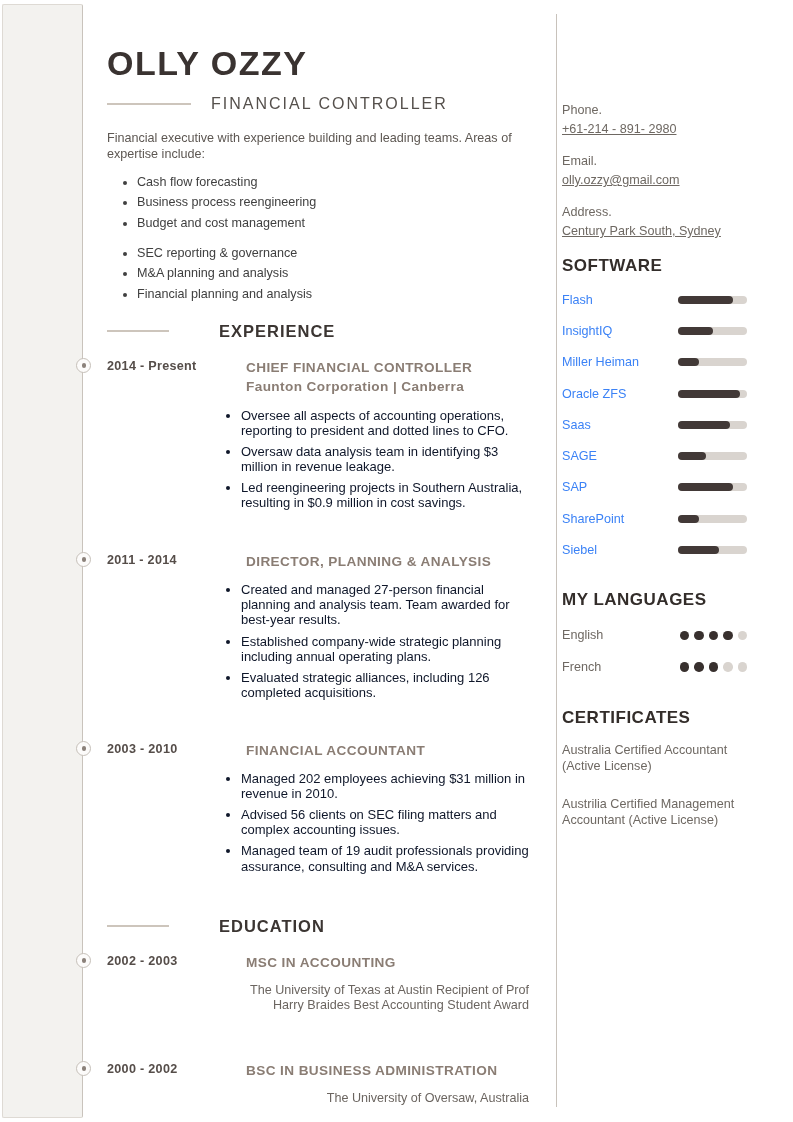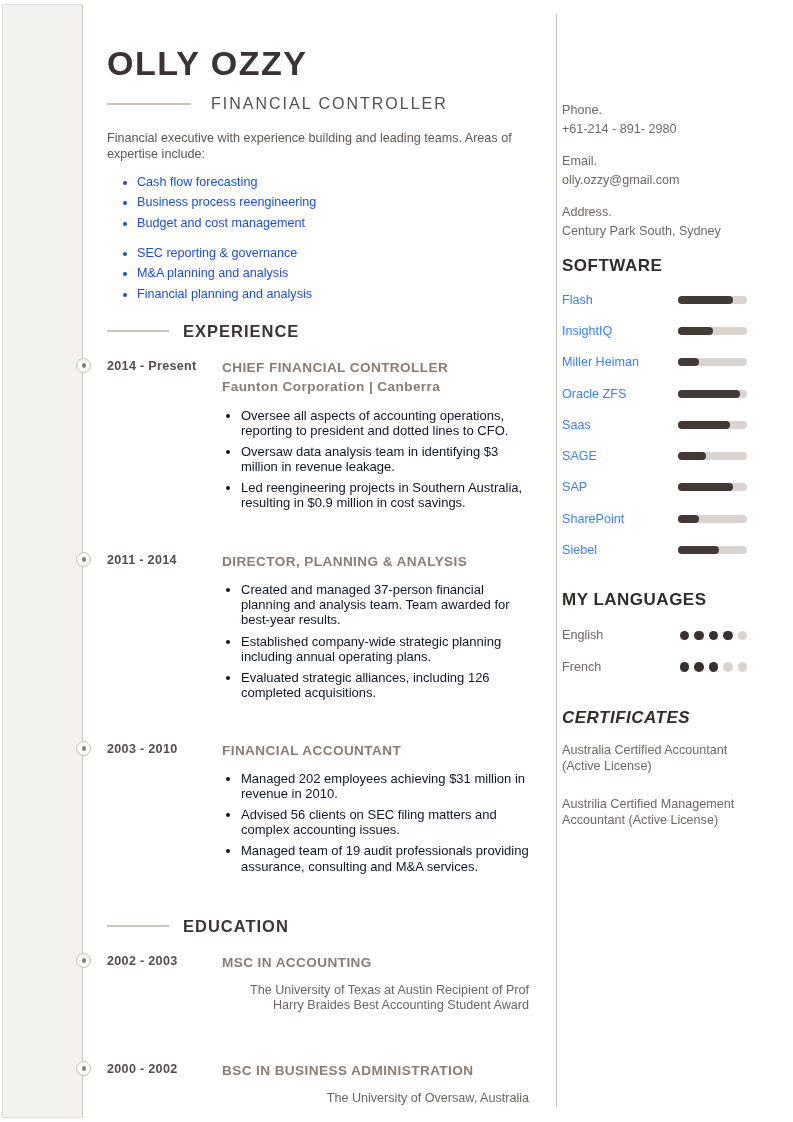--- a/index.html
+++ b/index.html
@@ -26,24 +26,24 @@
     line-height:1.05;
   }
   .subtitle-row { display:flex; align-items:center; margin-top:13px; }
   .rule { height:2px; background:#cdc5bc; }
   .subtitle-rule { width:84px; }
   .subtitle {
     margin-left:20px; font-size:16px; letter-spacing:2px; color:#55504c;
     flex:1; text-align:left;
   }
   .summary { margin-top:17px; font-size:12.6px; line-height:1.28; color:#5d5752; }
-  .expertise { margin:13px 0 0 0; padding:0 0 0 30px; list-style:disc; color:#1d4ed8; }
+  .expertise { margin:13px 0 0 0; padding:0 0 0 30px; list-style:disc; color:#404040; }
   .expertise li { font-size:12.6px; margin-bottom:6.5px; }
   .expertise.second { margin-top:16px; }
-  .section-heading-row { display:flex; align-items:center; margin-top:21px; }
+  .section-heading-row { display:flex; align-items:center; margin-top:21px;gap:36px; }
   .section-rule { width:62px; }
   .section-heading {
     margin-left:14px; font-size:16.5px; font-weight:bold; letter-spacing:1px;
     color:#3b3532;
   }
   .entries { margin-top:17px; }
   .entry { position:relative; display:flex; }
   .entry-exp1 { margin-bottom:36px; }
   .entry-exp2 { margin-bottom:35px; }
   .entry-exp3 { margin-bottom:37px; }
@@ -58,45 +58,46 @@
     border-radius:50%; background:#8b817a;
   }
   .entry-dates {
     width:104px; flex-shrink:0; font-size:12.6px; font-weight:bold;
     color:#554d49; letter-spacing:0.3px; padding-top:1px;
   }
   .entry-body { flex:1; padding-left:11px; }
   .entry-title, .entry-company {
     font-size:13.6px; font-weight:bold; color:#8a7d74; letter-spacing:0.4px;
     line-height:1.42;
+    margin-left:24px;
   }
   .entry-bullets { margin:11px 0 0 0; padding:0 0 0 19px; list-style:disc; }
   .entry-bullets li { font-size:13px; line-height:1.16; color:#0f172a; margin-bottom:6px; }
   .entry-desc { margin-top:11px; font-size:12.6px; line-height:1.22; color:#6b6560;text-align:right; }
   
   .sidebar { position:absolute; left:562px; top:75px; width:185px;margin-top:28px; }
   .contact-label { font-size:12.6px; color:#6e6862; }
-  .contact-value { font-size:12.6px; color:#6e6862; margin-top:5px; }
+  .contact-value { font-size:12.6px; color:#6e6862; margin-top:5px;text-decoration:underline; }
   .contact-block { margin-bottom:18px; }
   .side-heading {
     font-size:17px; font-weight:bold; color:#332d2a; letter-spacing:0.5px;
   }
   .software-heading { margin:10px 0 8px 0; }
   .skill-row { display:flex; justify-content:space-between; align-items:center; height:31.3px; }
   .skill-name { font-size:12.6px; color:#3b82f6; }
   .skill-bar { width:69px; height:8px; border-radius:4px; background:#d9d4cf; position:relative; flex-shrink:0; }
   .skill-fill { position:absolute; left:0; top:0; height:8px; border-radius:4px; background:#423937; }
   .languages-heading { margin:24px 0 10px 0; }
   .lang-row { display:flex; justify-content:space-between; align-items:center; height:31.5px; }
   .lang-name { font-size:12.6px; color:#6e6862; }
   .dots { display:flex; gap:5px; }
   .dot { width:9.5px; height:9.5px; border-radius:50%; }
   .dot.on { background:#38302e; }
   .dot.off { background:#d9d4cf; }
-  .certificates-heading { margin:25px 0 15px 0;font-style:italic; }
+  .certificates-heading { margin:25px 0 15px 0; }
   .cert-item { font-size:12.6px; line-height:1.26; color:#6e6862; margin-bottom:23px; width:176px; }
 </style>
 </head>
 <body>
 
 <div class="page">
 
   <div class="left-strip"></div>
   <div class="divider"></div>
 
@@ -142,21 +143,21 @@
           </div>
         </div>
         <div class="entry entry-exp2">
           <span class="marker">
             <span class="marker-dot"></span>
           </span>
           <div class="entry-dates">2011 - 2014</div>
           <div class="entry-body">
             <div class="entry-title">DIRECTOR, PLANNING &amp; ANALYSIS</div>
             <ul class="entry-bullets">
-              <li>Created and managed 37-person financial planning and analysis team. Team awarded for best-year results.</li>
+              <li>Created and managed 27-person financial planning and analysis team. Team awarded for best-year results.</li>
               <li>Established company-wide strategic planning including annual operating plans.</li>
               <li>Evaluated strategic alliances, including 126 completed acquisitions.</li>
             </ul>
           </div>
         </div>
         <div class="entry entry-exp3">
           <span class="marker">
             <span class="marker-dot"></span>
           </span>
           <div class="entry-dates">2003 - 2010</div>

